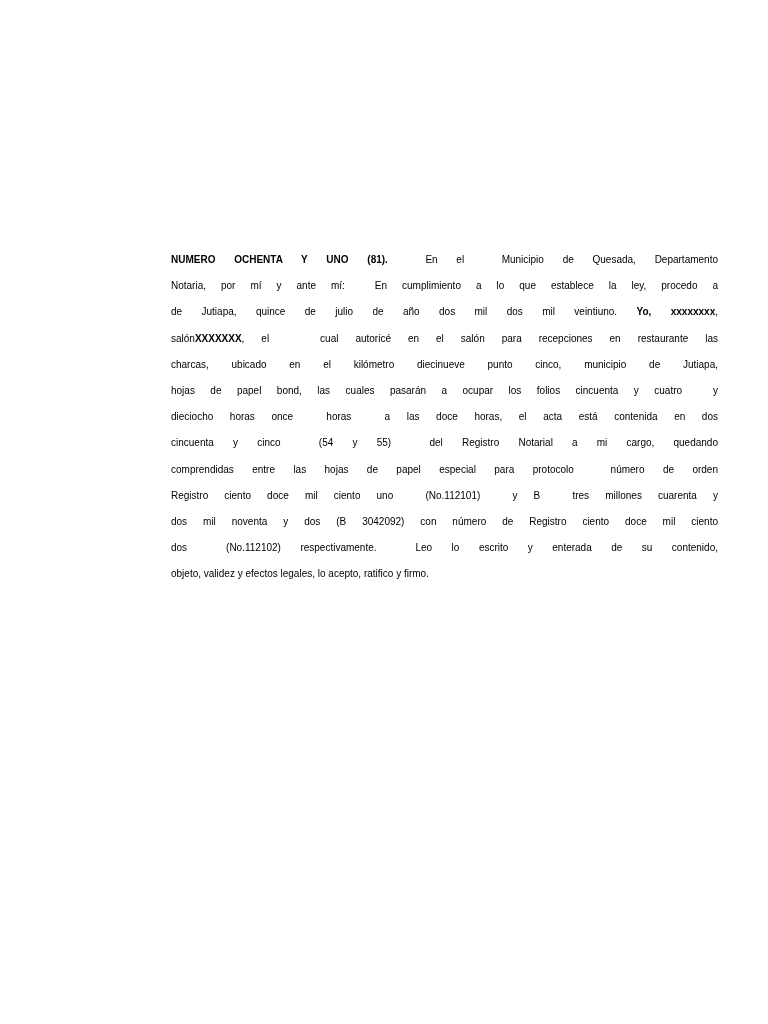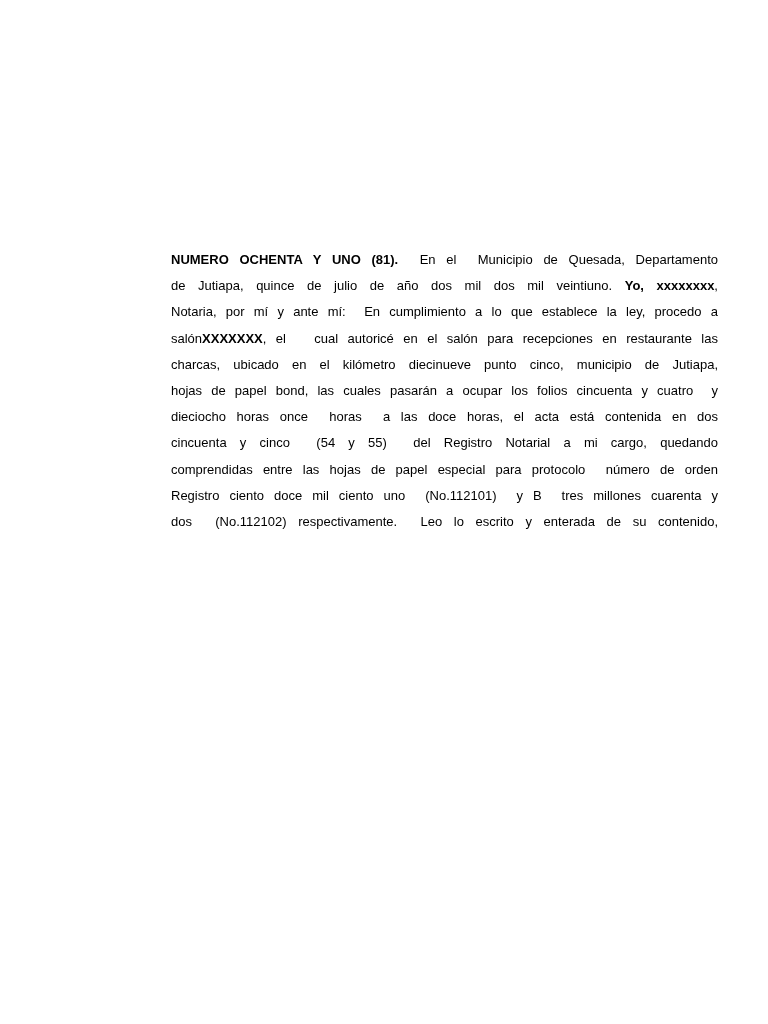--- a/index.html
+++ b/index.html
@@ -21,21 +21,21 @@
       top: 0;
       width: 768px;
       height: 1024px;
       background: #ffffff;
     }
     .body-text {
       position: absolute;
       left: 171px;
       top: 247px;
       width: 547px;
-      font-size: 13px;
+      font-size: 10px;
       line-height: 26.2px;
     }
     .line {
       display: block;
       text-align: justify;
       text-align-last: justify;
       white-space: pre-wrap;
       height: 26.2px;
       overflow: hidden;
     }
@@ -45,39 +45,41 @@
     .b { font-weight: bold; }
   </style>
 </head>
 <body>
 
 <div class="page">
   <div class="body-text">
 
     <span class="line"><span class="b">NUMERO OCHENTA Y UNO (81).</span><span>  En el  Municipio de Quesada, Departamento</span></span>
 
+    <span class="line"><span>Notaria, por mí y ante mí:  En cumplimiento a lo que establece la ley, procedo a</span></span>
+
     <span class="line"><span>de Jutiapa, quince de julio de año dos mil dos mil veintiuno. </span><span class="b">Yo, xxxxxxxx</span><span>,</span></span>
-
-    <span class="line"><span>Notaria, por mí y ante mí:  En cumplimiento a lo que establece la ley, procedo a</span></span>
 
 
     <span class="line"><span>salón</span><span class="b">XXXXXXX</span><span>, el   cual autoricé en el salón para recepciones en restaurante las</span></span>
 
     <span class="line"><span>charcas, ubicado en el kilómetro diecinueve punto cinco, municipio de Jutiapa,</span></span>
 
 
     <span class="line"><span>hojas de papel bond, las cuales pasarán a ocupar los folios cincuenta y cuatro  y</span></span>
 
     <span class="line"><span>dieciocho horas once  horas  a las doce horas, el acta está contenida en dos</span></span>
 
     <span class="line"><span>cincuenta y cinco  (54 y 55)  del Registro Notarial a mi cargo, quedando</span></span>
 
     <span class="line"><span>comprendidas entre las hojas de papel especial para protocolo  número de orden</span></span>
 
 
     <span class="line"><span>Registro ciento doce mil ciento uno  (No.112101)  y B  tres millones cuarenta y</span></span>
 
+    <span class="line"><span>dos mil noventa y dos (B 3042092) con número de Registro ciento doce mil ciento</span></span>
 
     <span class="line"><span>dos  (No.112102) respectivamente.  Leo lo escrito y enterada de su contenido,</span></span>
 
+    <span class="line last"><span>objeto, validez y efectos legales, lo acepto, ratifico y firmo.</span></span>
 
   </div>
 </div>
 
 </body></html>

